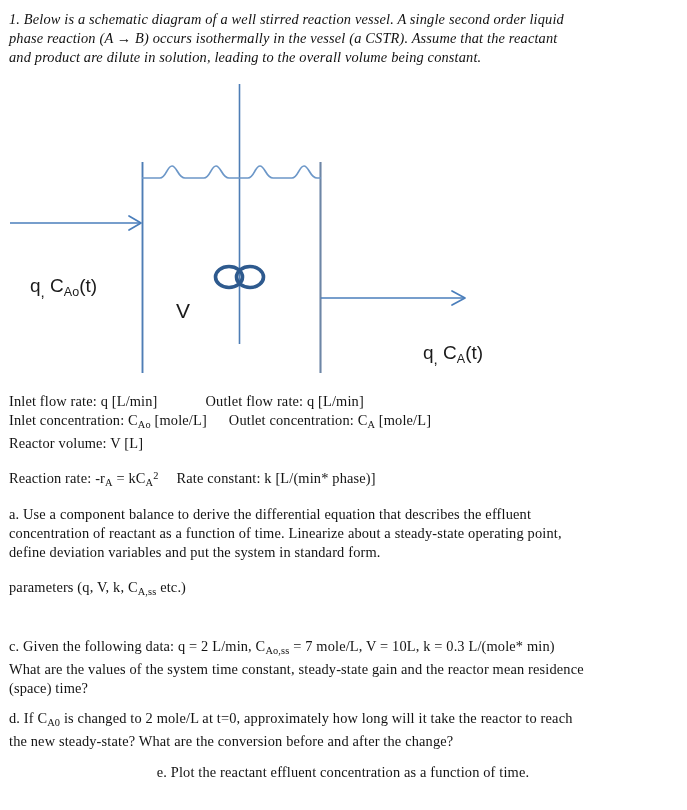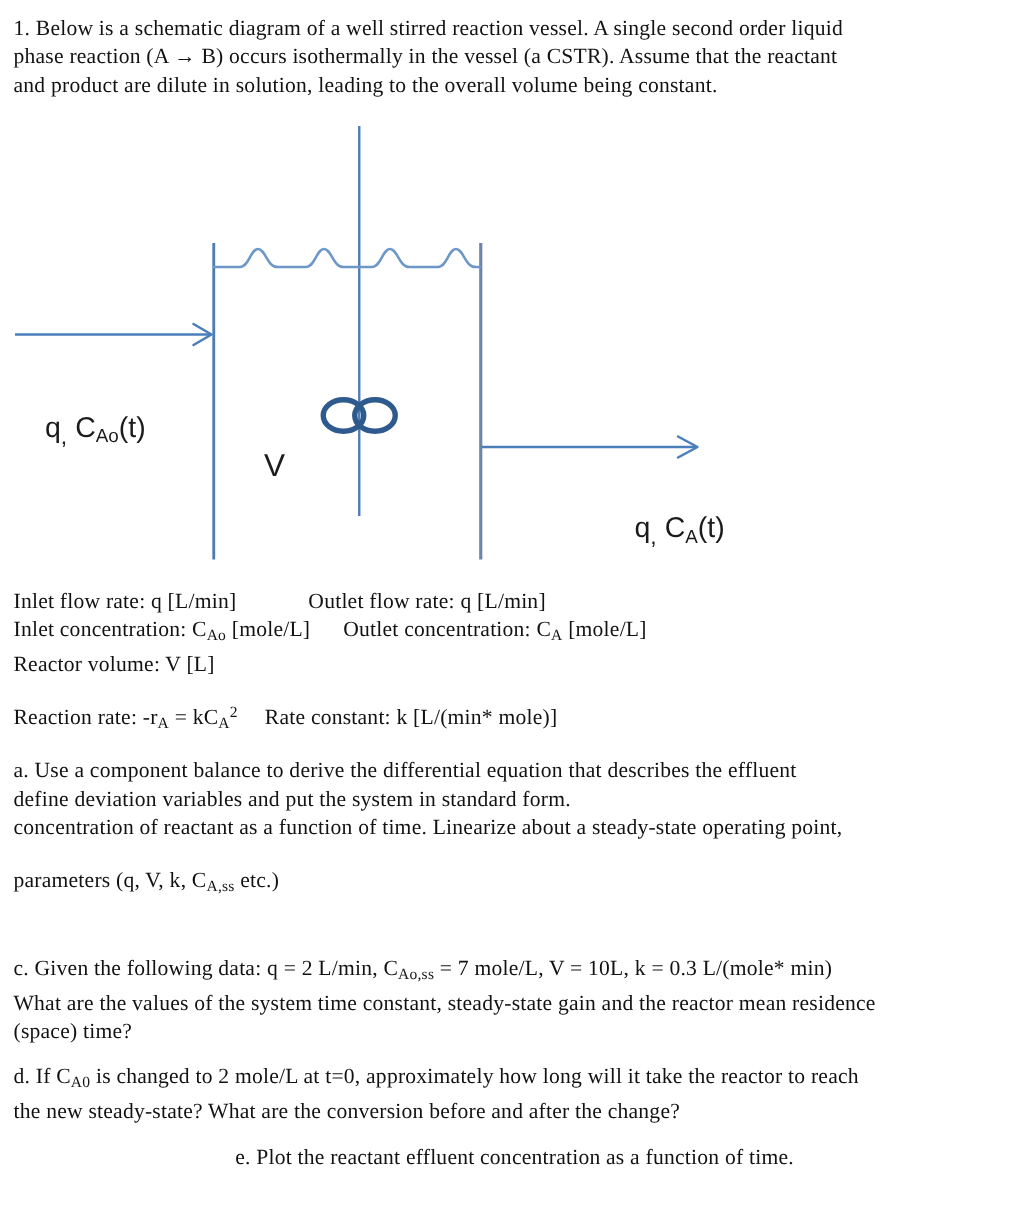--- a/index.html
+++ b/index.html
@@ -27,21 +27,21 @@
     position: absolute;
     font-family: "Liberation Serif", "DejaVu Serif", serif;
     font-size: 14.4px;
     line-height: 19.2px;
     color: #121212;
     text-align: left;
     letter-spacing: 0.15px;
   }
   .para .ln { display: block; white-space: nowrap; }
 
-  #intro      { left: 9px;  top: 10px;  width: 668px; }
+  #intro      { left: 9px;  top: 10px;  width: 668px; font-style: italic; }
   #defs       { left: 9px;  top: 392px; width: 668px; }
   #rate       { left: 9px;  top: 466px; width: 668px; }
   #qa         { left: 9px;  top: 505px; width: 668px; }
   #qb         { left: 9px;  top: 578px; width: 668px; }
   #qc         { left: 9px;  top: 637px; width: 668px; }
   #qd         { left: 9px;  top: 709px; width: 668px; }
   #qe         { left: 9px;  top: 763px; width: 668px; text-align: center; }
   .gap-a { display: inline-block; width: 48px; }
   .gap-b { display: inline-block; width: 18px; }
   .gap-c { display: inline-block; width: 22px; }
@@ -134,27 +134,27 @@
     <div class="dlabel" id="lbl-vol">V</div>
   </div>
 
   <div class="para" id="defs">
     <span class="ln"><span>Inlet flow rate:  q  [L/min]</span><span class="gap-a"></span><span>Outlet flow rate:  q  [L/min]</span></span>
     <span class="ln"><span>Inlet concentration:   C</span><sub>Ao</sub><span> [mole/L]</span><span class="gap-c"></span><span>Outlet concentration:   C</span><sub>A</sub><span> [mole/L]</span></span>
     <span class="ln">Reactor volume:  V [L]</span>
   </div>
 
   <div class="para" id="rate">
-    <span class="ln"><span>Reaction rate:  -r</span><sub>A</sub><span> = kC</span><sub>A</sub><sup>2</sup><span class="gap-b"></span><span>Rate constant:  k [L/(min* mole)]</span></span>
+    <span class="ln"><span>Reaction rate:  -r</span><sub>A</sub><span> = kC</span><sub>A</sub><sup>2</sup><span class="gap-b"></span><span>Rate constant:  k [L/(min* phase)]</span></span>
   </div>
 
   <div class="para" id="qa">
     <span class="ln">a. Use a component  balance  to derive the differential  equation  that describes  the effluent</span>
+    <span class="ln">concentration  of reactant  as a function  of time.   Linearize  about a steady-state operating  point,</span>
     <span class="ln">define  deviation  variables  and put the system  in standard  form.</span>
-    <span class="ln">concentration  of reactant  as a function  of time.   Linearize  about a steady-state operating  point,</span>
   </div>
 
   <div class="para" id="qb">
     <span class="ln"><span>parameters  (q, V, k, C</span><sub>A,ss</sub><span> etc.)</span></span>
   </div>
 
   <div class="para" id="qc">
     <span class="ln"><span>c. Given  the following  data: q = 2 L/min,  C</span><sub>Ao,ss</sub><span> =  7 mole/L,  V = 10L, k = 0.3 L/(mole* min)</span></span>
     <span class="ln">What are the values  of the system  time constant,  steady-state gain  and the reactor mean residence</span>
     <span class="ln">(space) time?</span>

